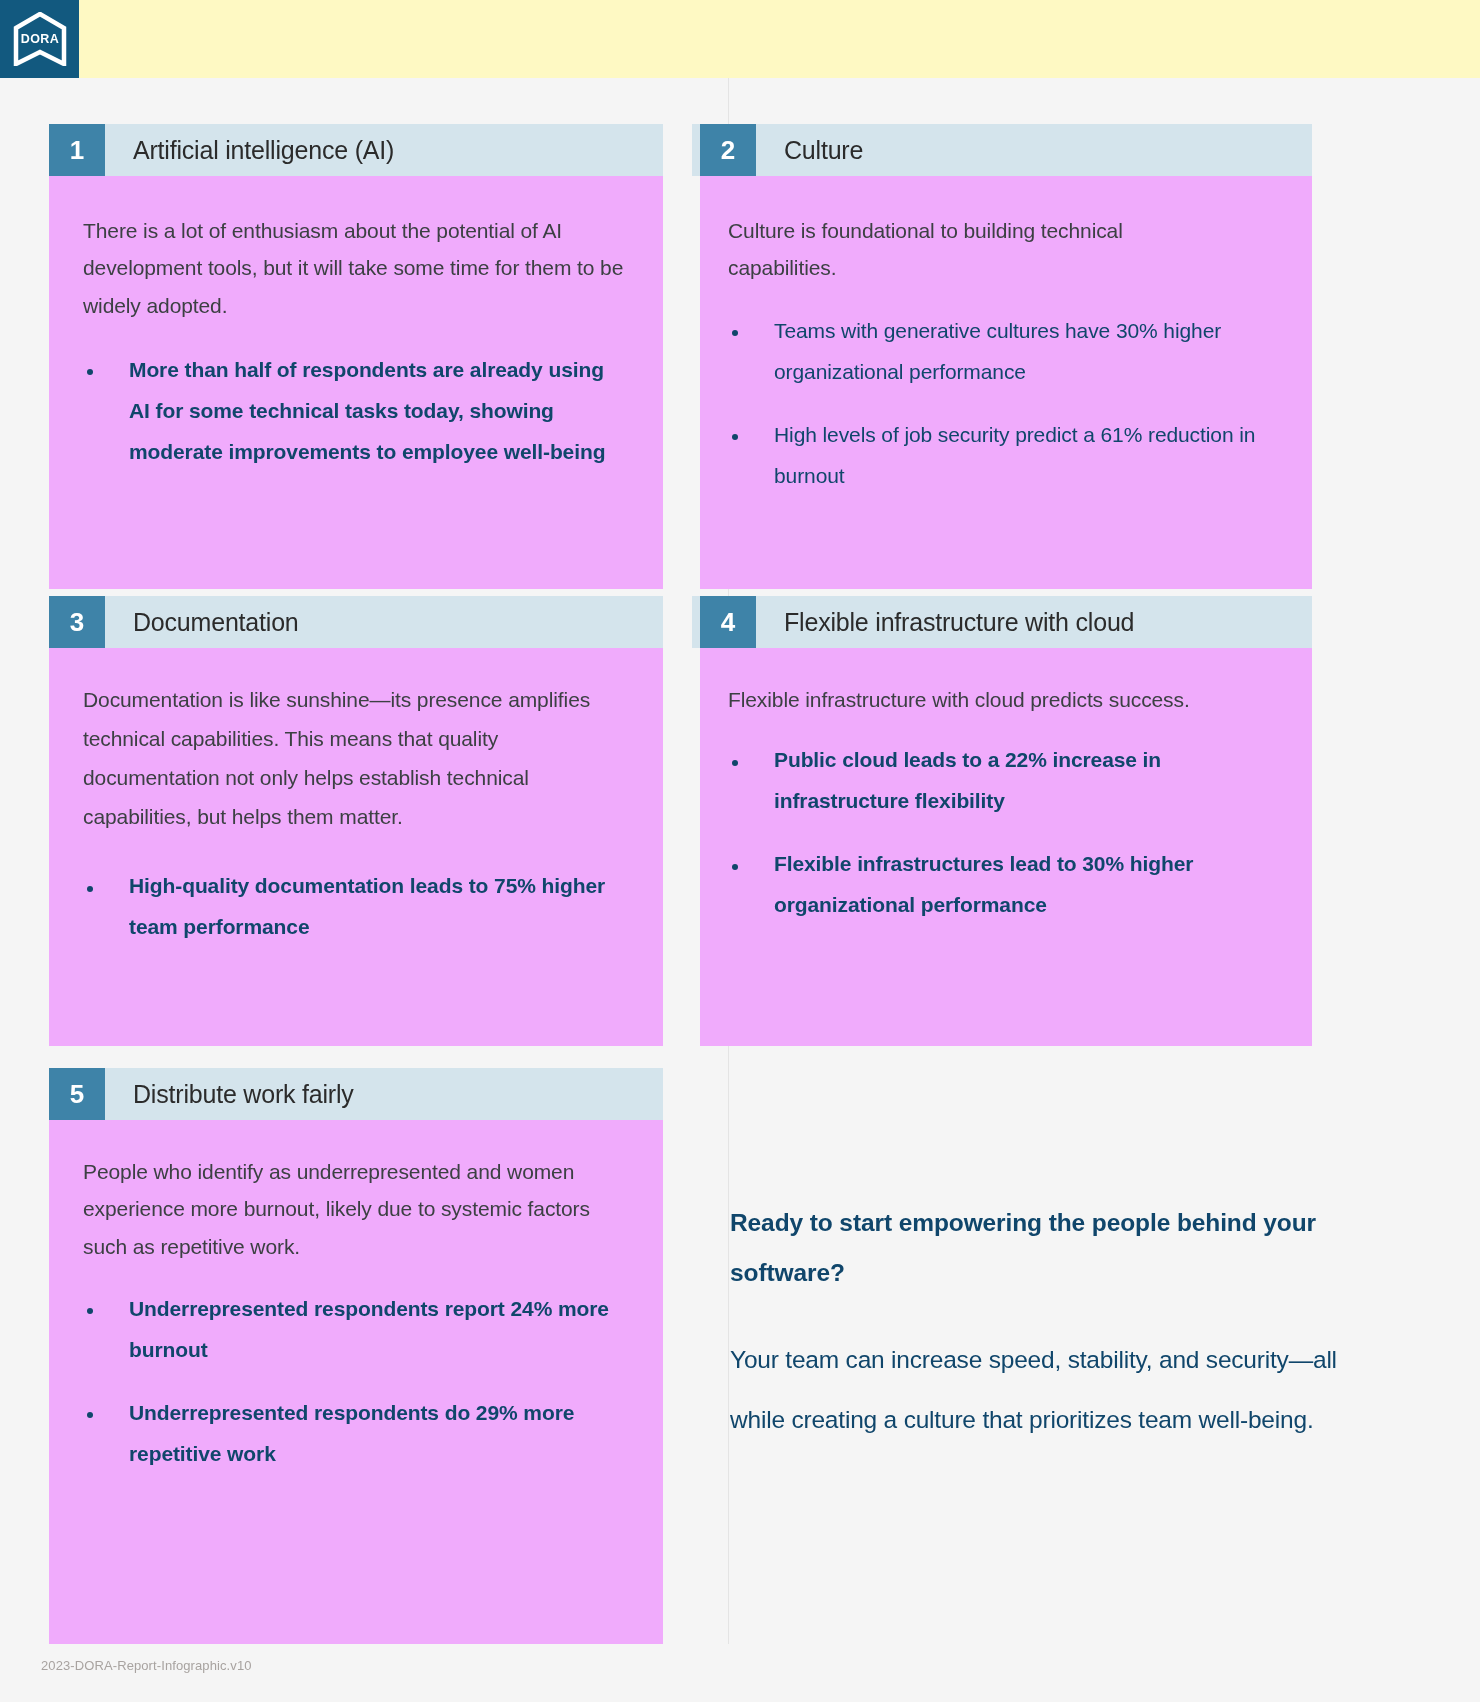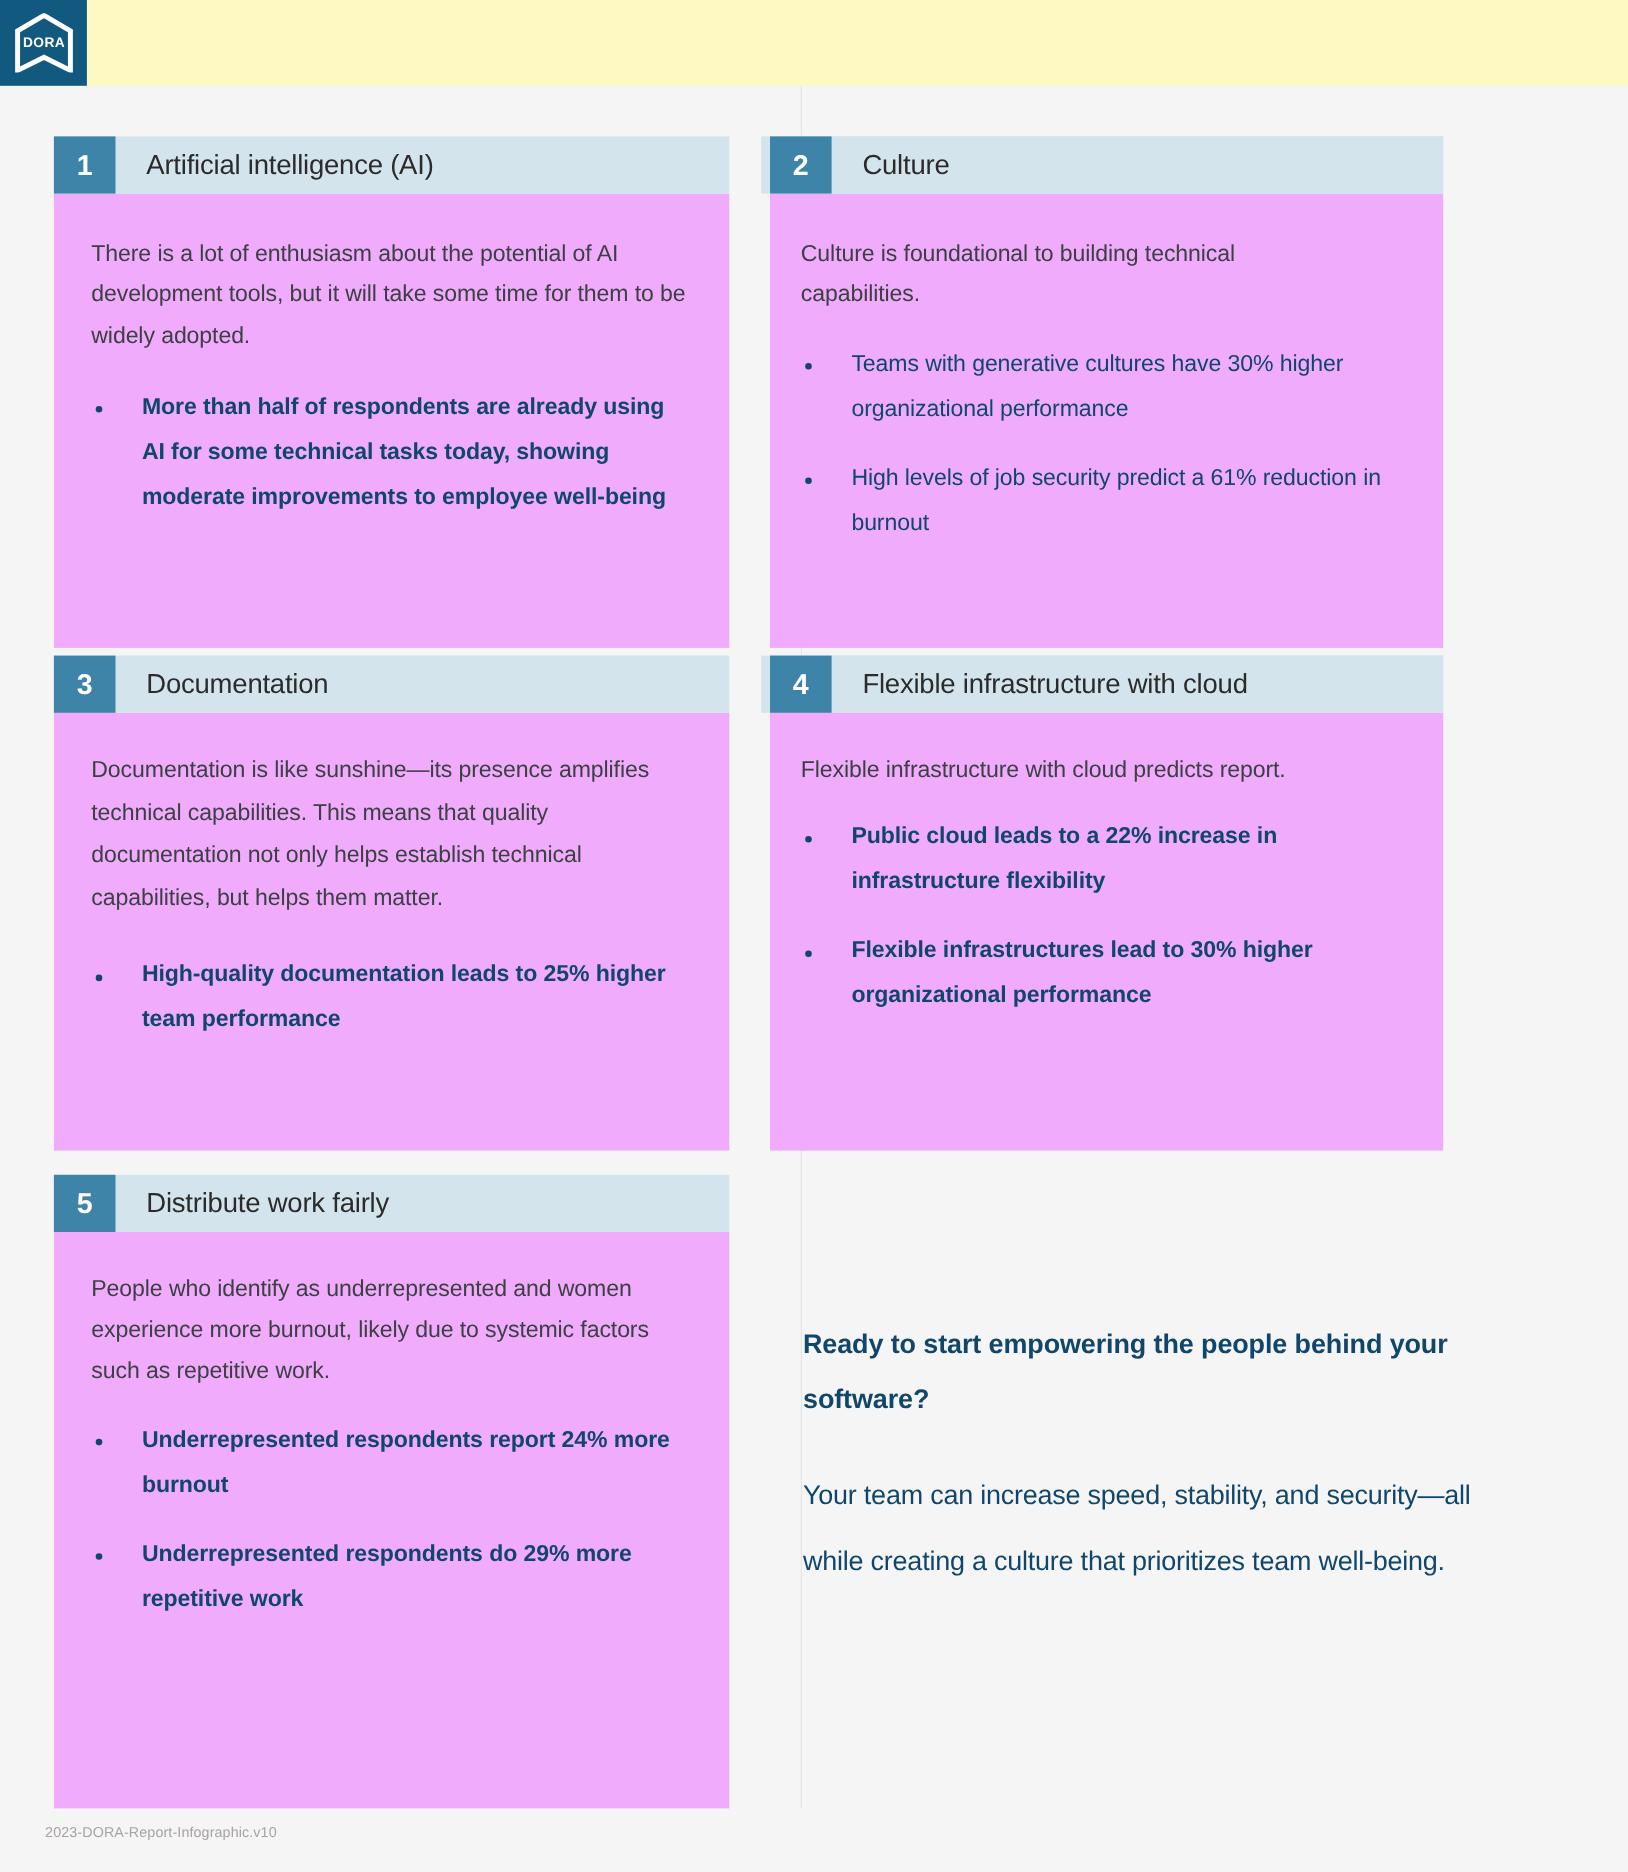--- a/index.html
+++ b/index.html
@@ -229,34 +229,34 @@
   <div class="card" style="left:49px; top:518px; width:614px;">
     <div class="card-head">
       <div class="card-num">3</div>
       <div class="card-title">Documentation</div>
     </div>
     <div class="card-body" style="height:398px; padding-top:33px;">
       <div class="card-desc" style="line-height:1.85;">Documentation is like sunshine—its presence amplifies technical capabilities.  This means that quality documentation not only helps establish technical capabilities, but helps them matter.</div>
       <ul class="bullets bold" style="margin-top:30px;">
         <li>
           <span class="bullet-dot"></span>
-          <span>High-quality documentation leads to 25% higher team performance</span>
+          <span>High-quality documentation leads to 75% higher team performance</span>
         </li>
       </ul>
     </div>
   </div>
 
   <div class="head-bleed" style="left:692px; top:518px; width:620px;"></div>
   <div class="card" style="left:700px; top:518px; width:612px;">
     <div class="card-head">
       <div class="card-num">4</div>
       <div class="card-title">Flexible infrastructure with cloud</div>
     </div>
     <div class="card-body" style="height:398px; padding-left:28px; padding-top:33px;">
-      <div class="card-desc">Flexible infrastructure with cloud predicts report.</div>
+      <div class="card-desc">Flexible infrastructure with cloud predicts success.</div>
       <ul class="bullets bold" style="margin-top:22px;">
         <li>
           <span class="bullet-dot"></span>
           <span>Public cloud leads to a 22% increase in infrastructure flexibility</span>
         </li>
         <li>
           <span class="bullet-dot"></span>
           <span>Flexible infrastructures lead to 30% higher organizational performance</span>
         </li>
       </ul>

